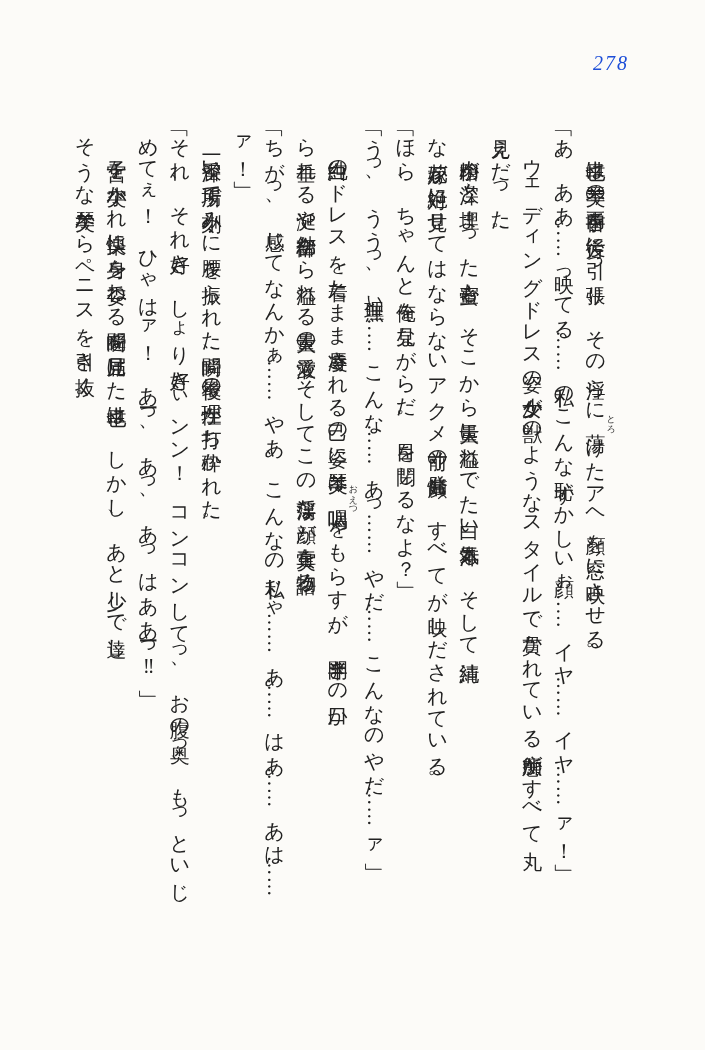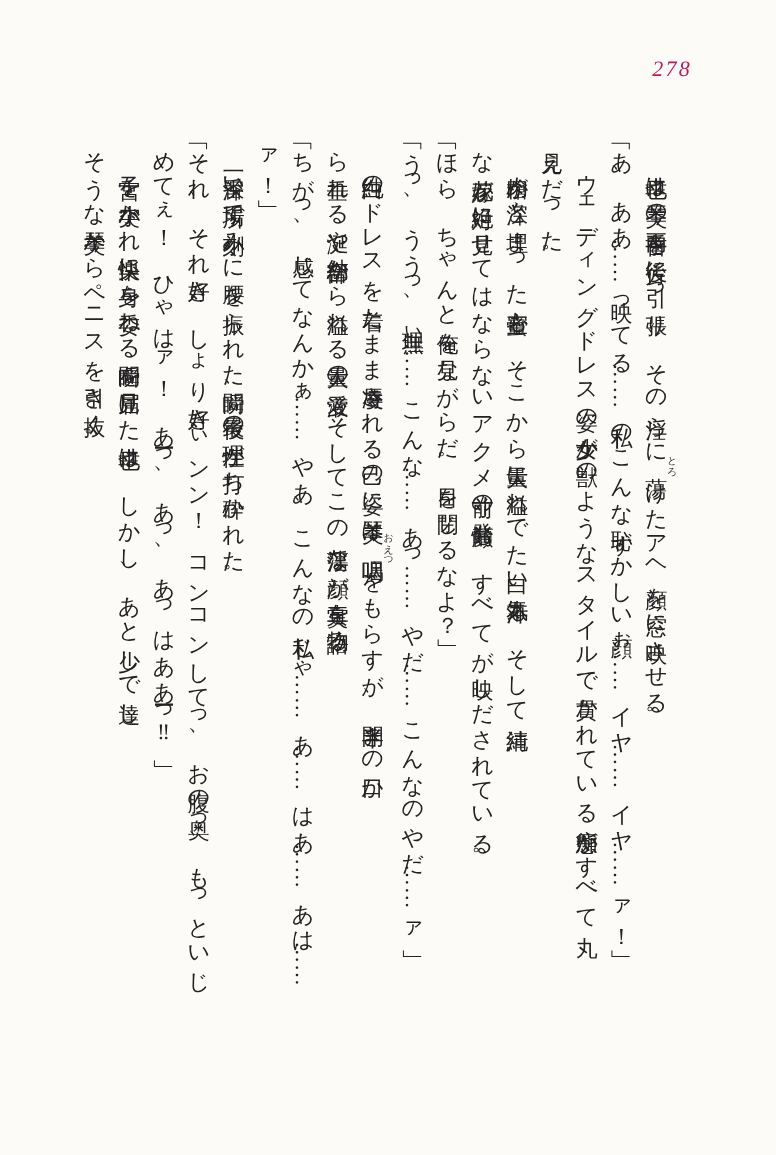--- a/index.html
+++ b/index.html
@@ -22,21 +22,21 @@
     font-family: "Liberation Serif", "DejaVu Serif", serif;
     color: var(--ink);
   }
   .page-number {
     position: absolute;
     top: 52px;
     right: 76px;
     font-size: 20px;
     font-style: italic;
     letter-spacing: 2px;
-    color: #be185d;
+    color: #1d4ed8;
   }
   .text-block {
     position: absolute;
     top: 124px;
     right: 89px;
     height: 792px;
     writing-mode: vertical-rl;
     text-orientation: mixed;
     font-size: 20px;
     letter-spacing: 0.8px;

